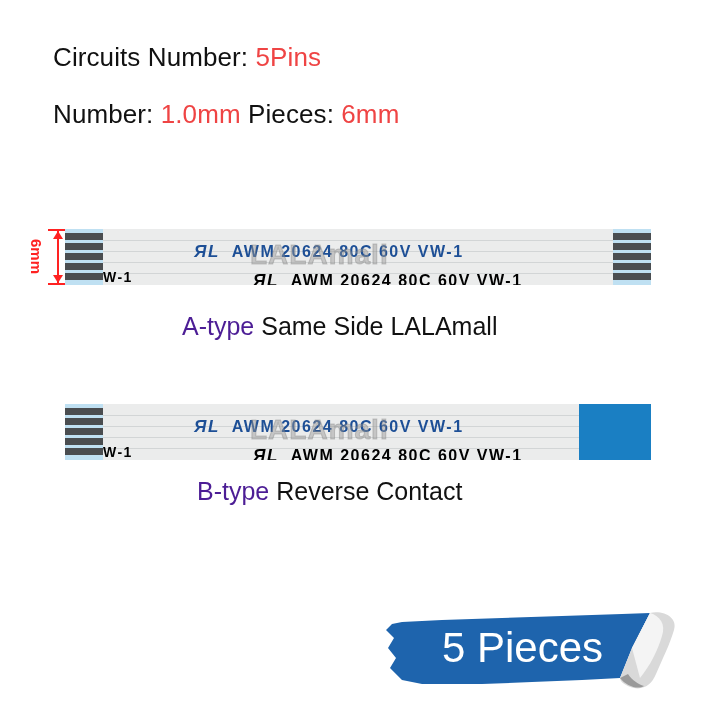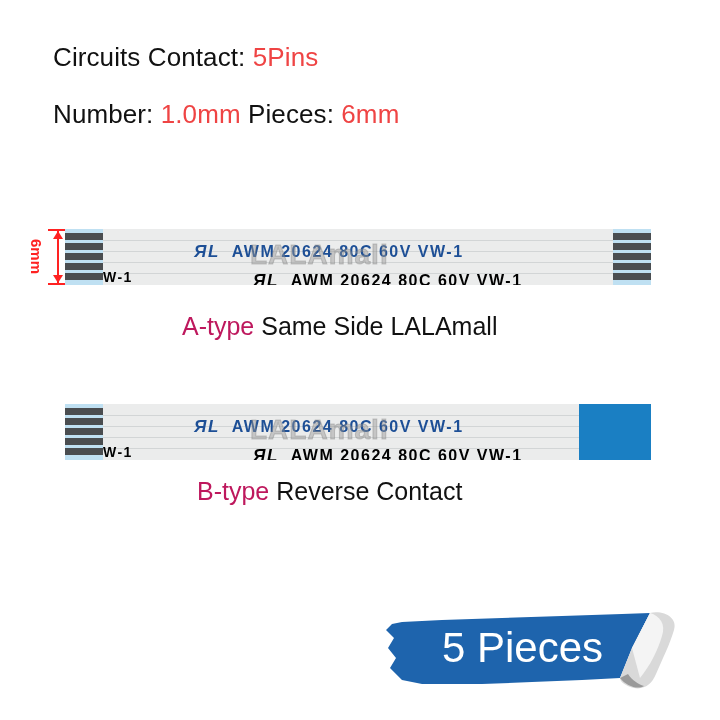--- a/index.html
+++ b/index.html
@@ -24,33 +24,33 @@
 
   .dim { position:absolute; left:30px; top:229px; width:34px; height:56px; }
   .dim .vline { position:absolute; left:27px; top:2px; width:2px; height:52px; background:#ff2222; }
   .dim .tick-top { position:absolute; left:18px; top:0; width:20px; height:2px; background:#ff2222; }
   .dim .tick-bot { position:absolute; left:18px; bottom:0; width:20px; height:2px; background:#ff2222; }
   .dim .arrow-up { position:absolute; left:23px; top:2px; width:0; height:0; border-left:5px solid transparent; border-right:5px solid transparent; border-bottom:8px solid #ff2222; }
   .dim .arrow-down { position:absolute; left:23px; bottom:2px; width:0; height:0; border-left:5px solid transparent; border-right:5px solid transparent; border-top:8px solid #ff2222; }
   .dim .label { position:absolute; left:-14px; top:19px; transform:rotate(90deg); color:#ff2222; font-size:15px; font-weight:bold; width:40px; text-align:center; }
 
   .caption { position:absolute; font-size:25px; color:#111; white-space:nowrap; }
-  .caption .red { color:#be185d; }
+  .caption .red { color:#4c1d95; }
   #captionA { left:182px; top:312px; }
   #captionB { left:197px; top:477px;text-align:right; }
 
   .badge { position:absolute; left:382px; top:608px; width:300px; height:86px; }
   .badge svg { position:absolute; left:0; top:0; }
   .badge .text { position:absolute; left:60px; top:16px; font-size:42px; color:#ffffff; white-space:nowrap; }
 </style>
 </head>
 <body>
 
 <div id="spec1" class="spec">
-  <span>Circuits Contact: </span><span class="red">5Pins</span>
+  <span>Circuits Number: </span><span class="red">5Pins</span>
 </div>
 <div id="spec2" class="spec">
   <span>Number: </span><span class="red">1.0mm</span><span> Pieces: </span><span class="red">6mm</span>
 </div>
 
 <div class="dim">
   <div class="tick-top"></div>
   <div class="vline"></div>
   <div class="arrow-up"></div>
   <div class="arrow-down"></div>

